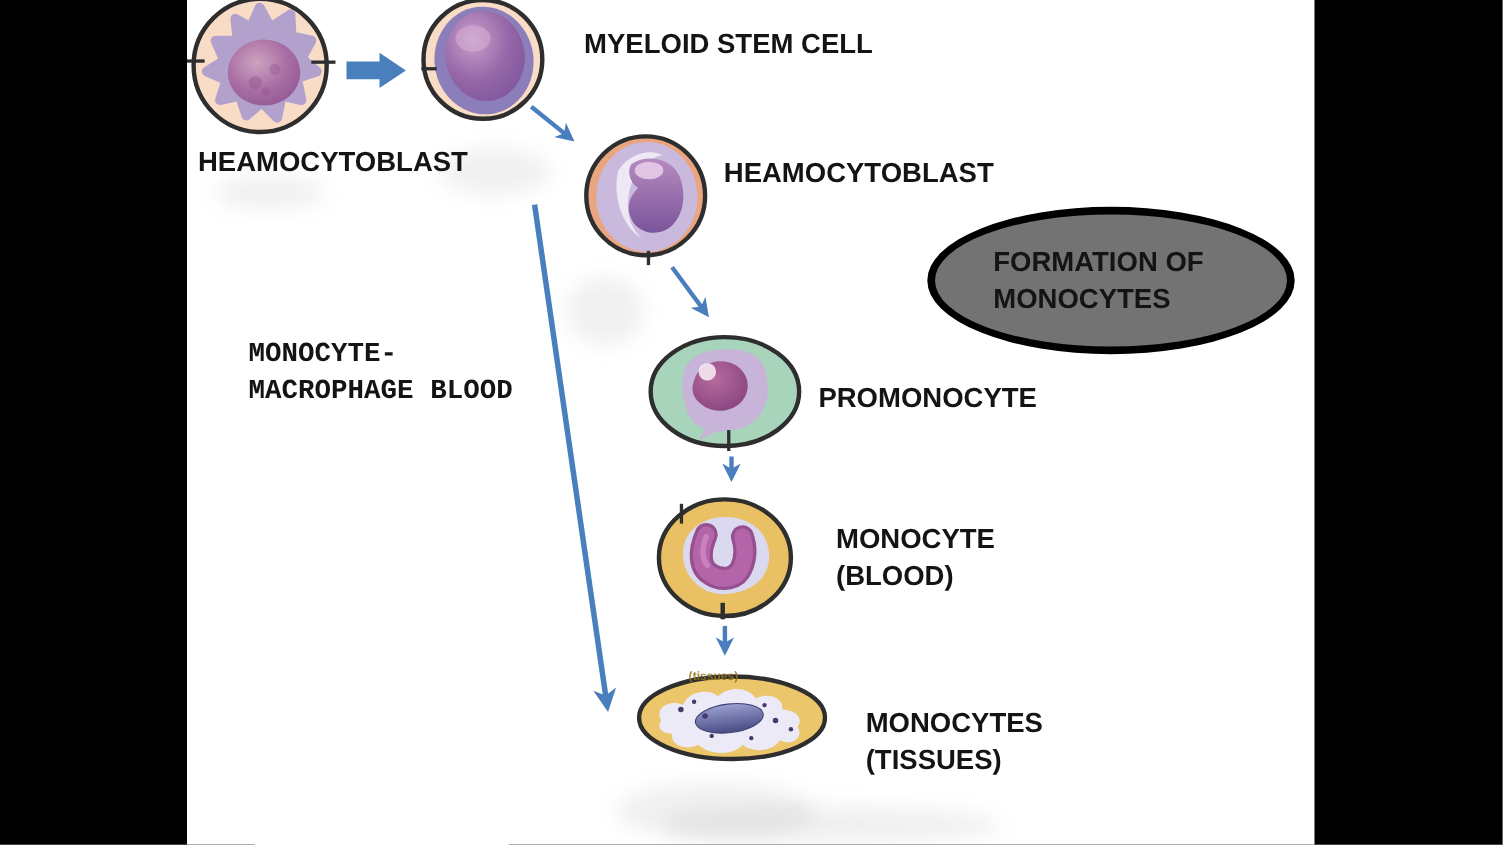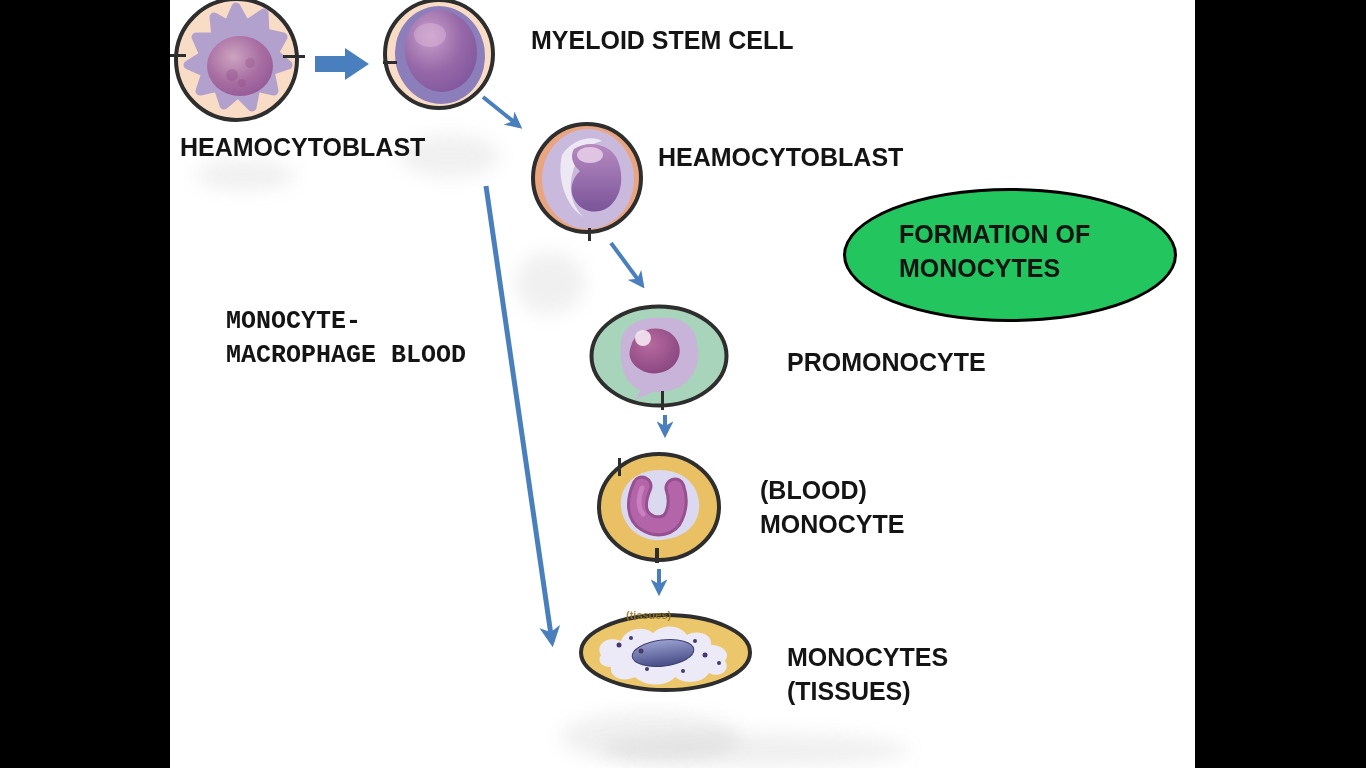--- a/index.html
+++ b/index.html
@@ -17,21 +17,21 @@
   .tick{position:absolute;background:#2e2e2e;z-index:3;}
 
   .stage-label{
     position:absolute;z-index:4;
     font-weight:700;font-size:25px;line-height:34px;color:#141414;
     white-space:nowrap;letter-spacing:0px;
   }
 
   .callout{
     position:absolute;left:843px;top:188px;width:334px;height:134px;
-    background:#22c55e;border:3px solid #000000;border-radius:50%;
+    background:#737373;border:7px solid #000000;border-radius:50%;
     z-index:4;box-sizing:border-box;
   }
   .callout .callout-text{
     position:absolute;left:53px;top:26px;
     font-weight:700;font-size:25px;line-height:34px;color:#141414;white-space:nowrap;
   }
 
   .arrow-layer{position:absolute;left:0;top:0;z-index:5;pointer-events:none;}
 
   .smudge{
@@ -161,24 +161,24 @@
     <line x1="483" y1="97" x2="519" y2="126" stroke="#4a7fbe" stroke-width="4" marker-end="url(#ah)"></line>
     <line x1="611" y1="243" x2="642" y2="285" stroke="#4a7fbe" stroke-width="4" marker-end="url(#ah)"></line>
     <line x1="665" y1="415" x2="665" y2="434" stroke="#4a7fbe" stroke-width="4" marker-end="url(#ah)"></line>
     <line x1="659" y1="569" x2="659" y2="592" stroke="#4a7fbe" stroke-width="4" marker-end="url(#ah)"></line>
     <line x1="486" y1="186" x2="552" y2="642" stroke="#4a7fbe" stroke-width="5" marker-end="url(#ah)"></line>
   </svg>
 
   <div class="stage-label" style="left:531px;top:23px;text-align:center;">MYELOID STEM CELL</div>
   <div class="stage-label" style="left:180px;top:130px;">HEAMOCYTOBLAST</div>
   <div class="stage-label" style="left:658px;top:140px;">HEAMOCYTOBLAST</div>
-  <div class="stage-label" style="left:787px;top:345px;">PROMONOCYTE</div>
+  <div class="stage-label" style="left:744px;top:345px;">PROMONOCYTE</div>
   <div class="stage-label" style="left:760px;top:473px;">
+    <div>MONOCYTE</div>
     <div>(BLOOD)</div>
-    <div>MONOCYTE</div>
   </div>
   <div class="stage-label" style="left:787px;top:640px;">
     <div>MONOCYTES</div>
     <div>(TISSUES)</div>
   </div>
 
   <div class="stage-label" style="left:226px;top:305px;font-family:Liberation Mono, monospace;">
     <div>MONOCYTE-</div>
     <div>MACROPHAGE BLOOD</div>
   </div>

